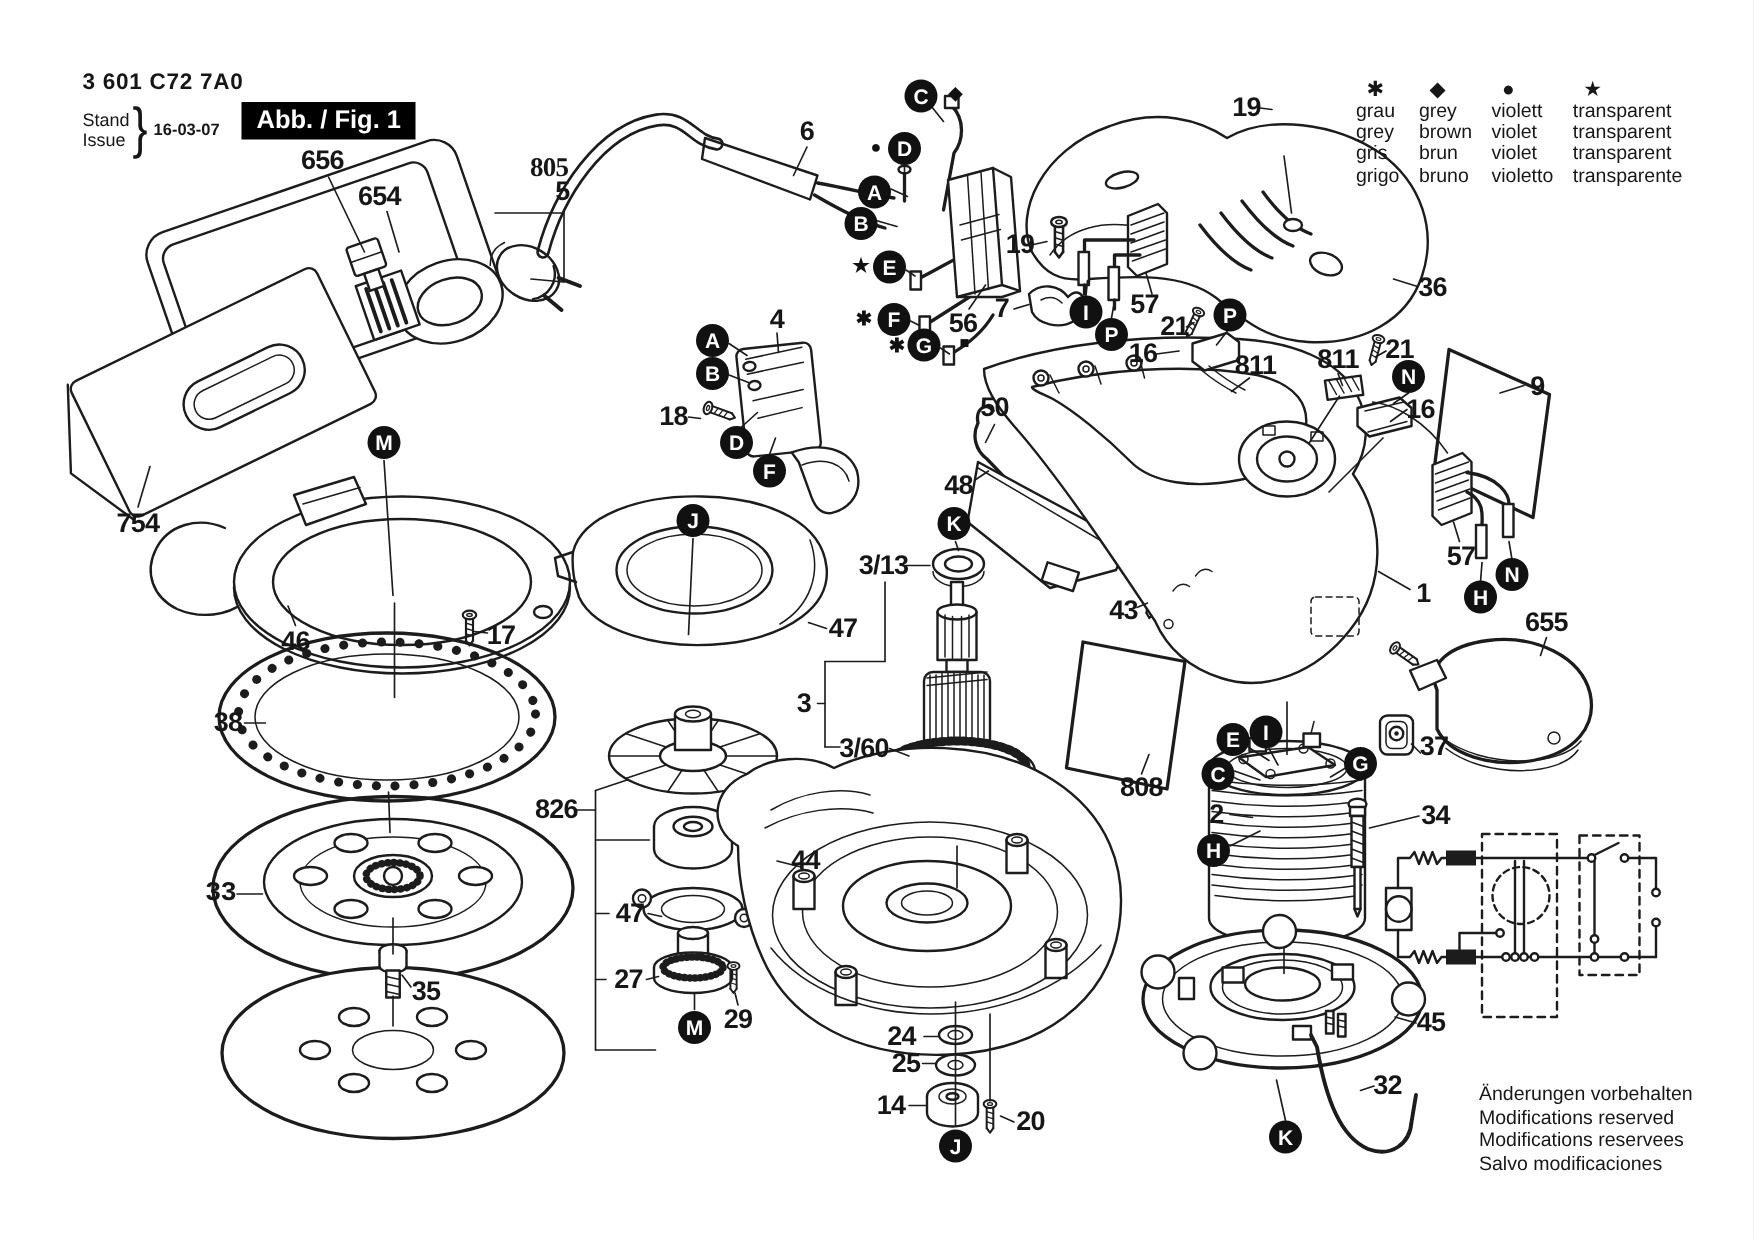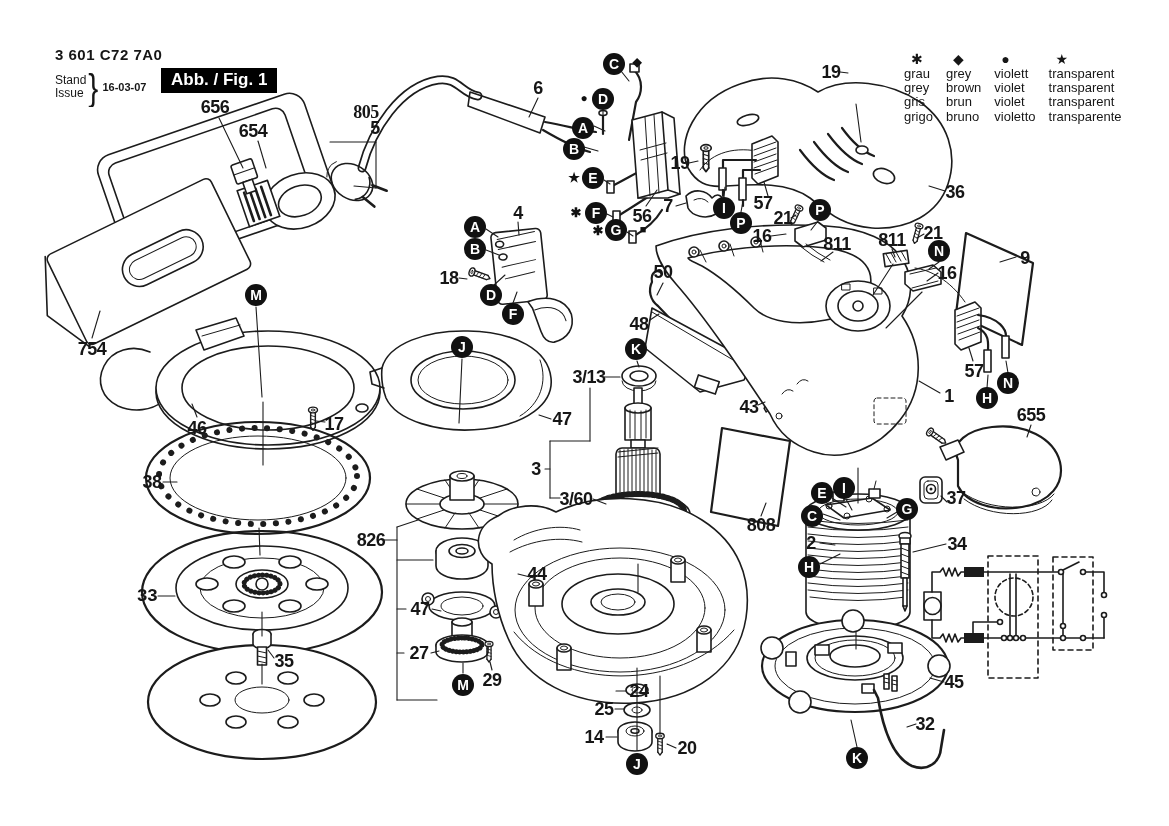--- a/index.html
+++ b/index.html
@@ -556,21 +556,21 @@
       <div class="plabel" style="left: 284px; top: 661px;">35</div>
       <div class="plabel" style="left: 562px; top: 419px;">47</div>
       <div class="plabel" style="left: 371px; top: 540px;">826</div>
       <div class="plabel" style="left: 420px; top: 609px;">47</div>
       <div class="plabel" style="left: 419px; top: 653px;">27</div>
       <div class="plabel" style="left: 492px; top: 680px;">29</div>
       <div class="plabel" style="left: 507px; top: 574px; margin-left: 30px;">44</div>
       <div class="plabel" style="left: 589px; top: 377px;">3/13</div>
       <div class="plabel" style="left: 536px; top: 469px;">3</div>
       <div class="plabel" style="left: 576px; top: 499px;">3/60</div>
-      <div class="plabel" style="left: 639px; top: 691px;">24</div>
+      <div class="plabel" style="left: 601px; top: 691px;">24</div>
       <div class="plabel" style="left: 604px; top: 709px;">25</div>
       <div class="plabel" style="left: 594px; top: 737px;">14</div>
       <div class="plabel" style="left: 687px; top: 748px;">20</div>
       <div class="plabel" style="left: 663px; top: 272px;">50</div>
       <div class="plabel" style="left: 639px; top: 324px;">48</div>
       <div class="plabel" style="left: 749px; top: 407px;">43</div>
       <div class="plabel" style="left: 642px; top: 216px;">56</div>
       <div class="plabel" style="left: 668px; top: 206px;">7</div>
       <div class="plabel" style="left: 680px; top: 163px;">19</div>
       <div class="plabel" style="left: 763px; top: 203px;">57</div>
@@ -663,13 +663,19 @@
       </div>
       <div class="leg-col">
         <div class="leg-sym">★</div>
         <div class="leg-row">transparent</div>
         <div class="leg-row">transparent</div>
         <div class="leg-row">transparent</div>
         <div class="leg-row">transparente</div>
       </div>
     </div>
 
+  <div class="footer-notes" id="footer-notes">
+      <div>Änderungen vorbehalten</div>
+      <div>Modifications reserved</div>
+      <div>Modifications reservees</div>
+      <div>Salvo modificaciones</div>
+    </div>
 </div>
 
 </body></html>

